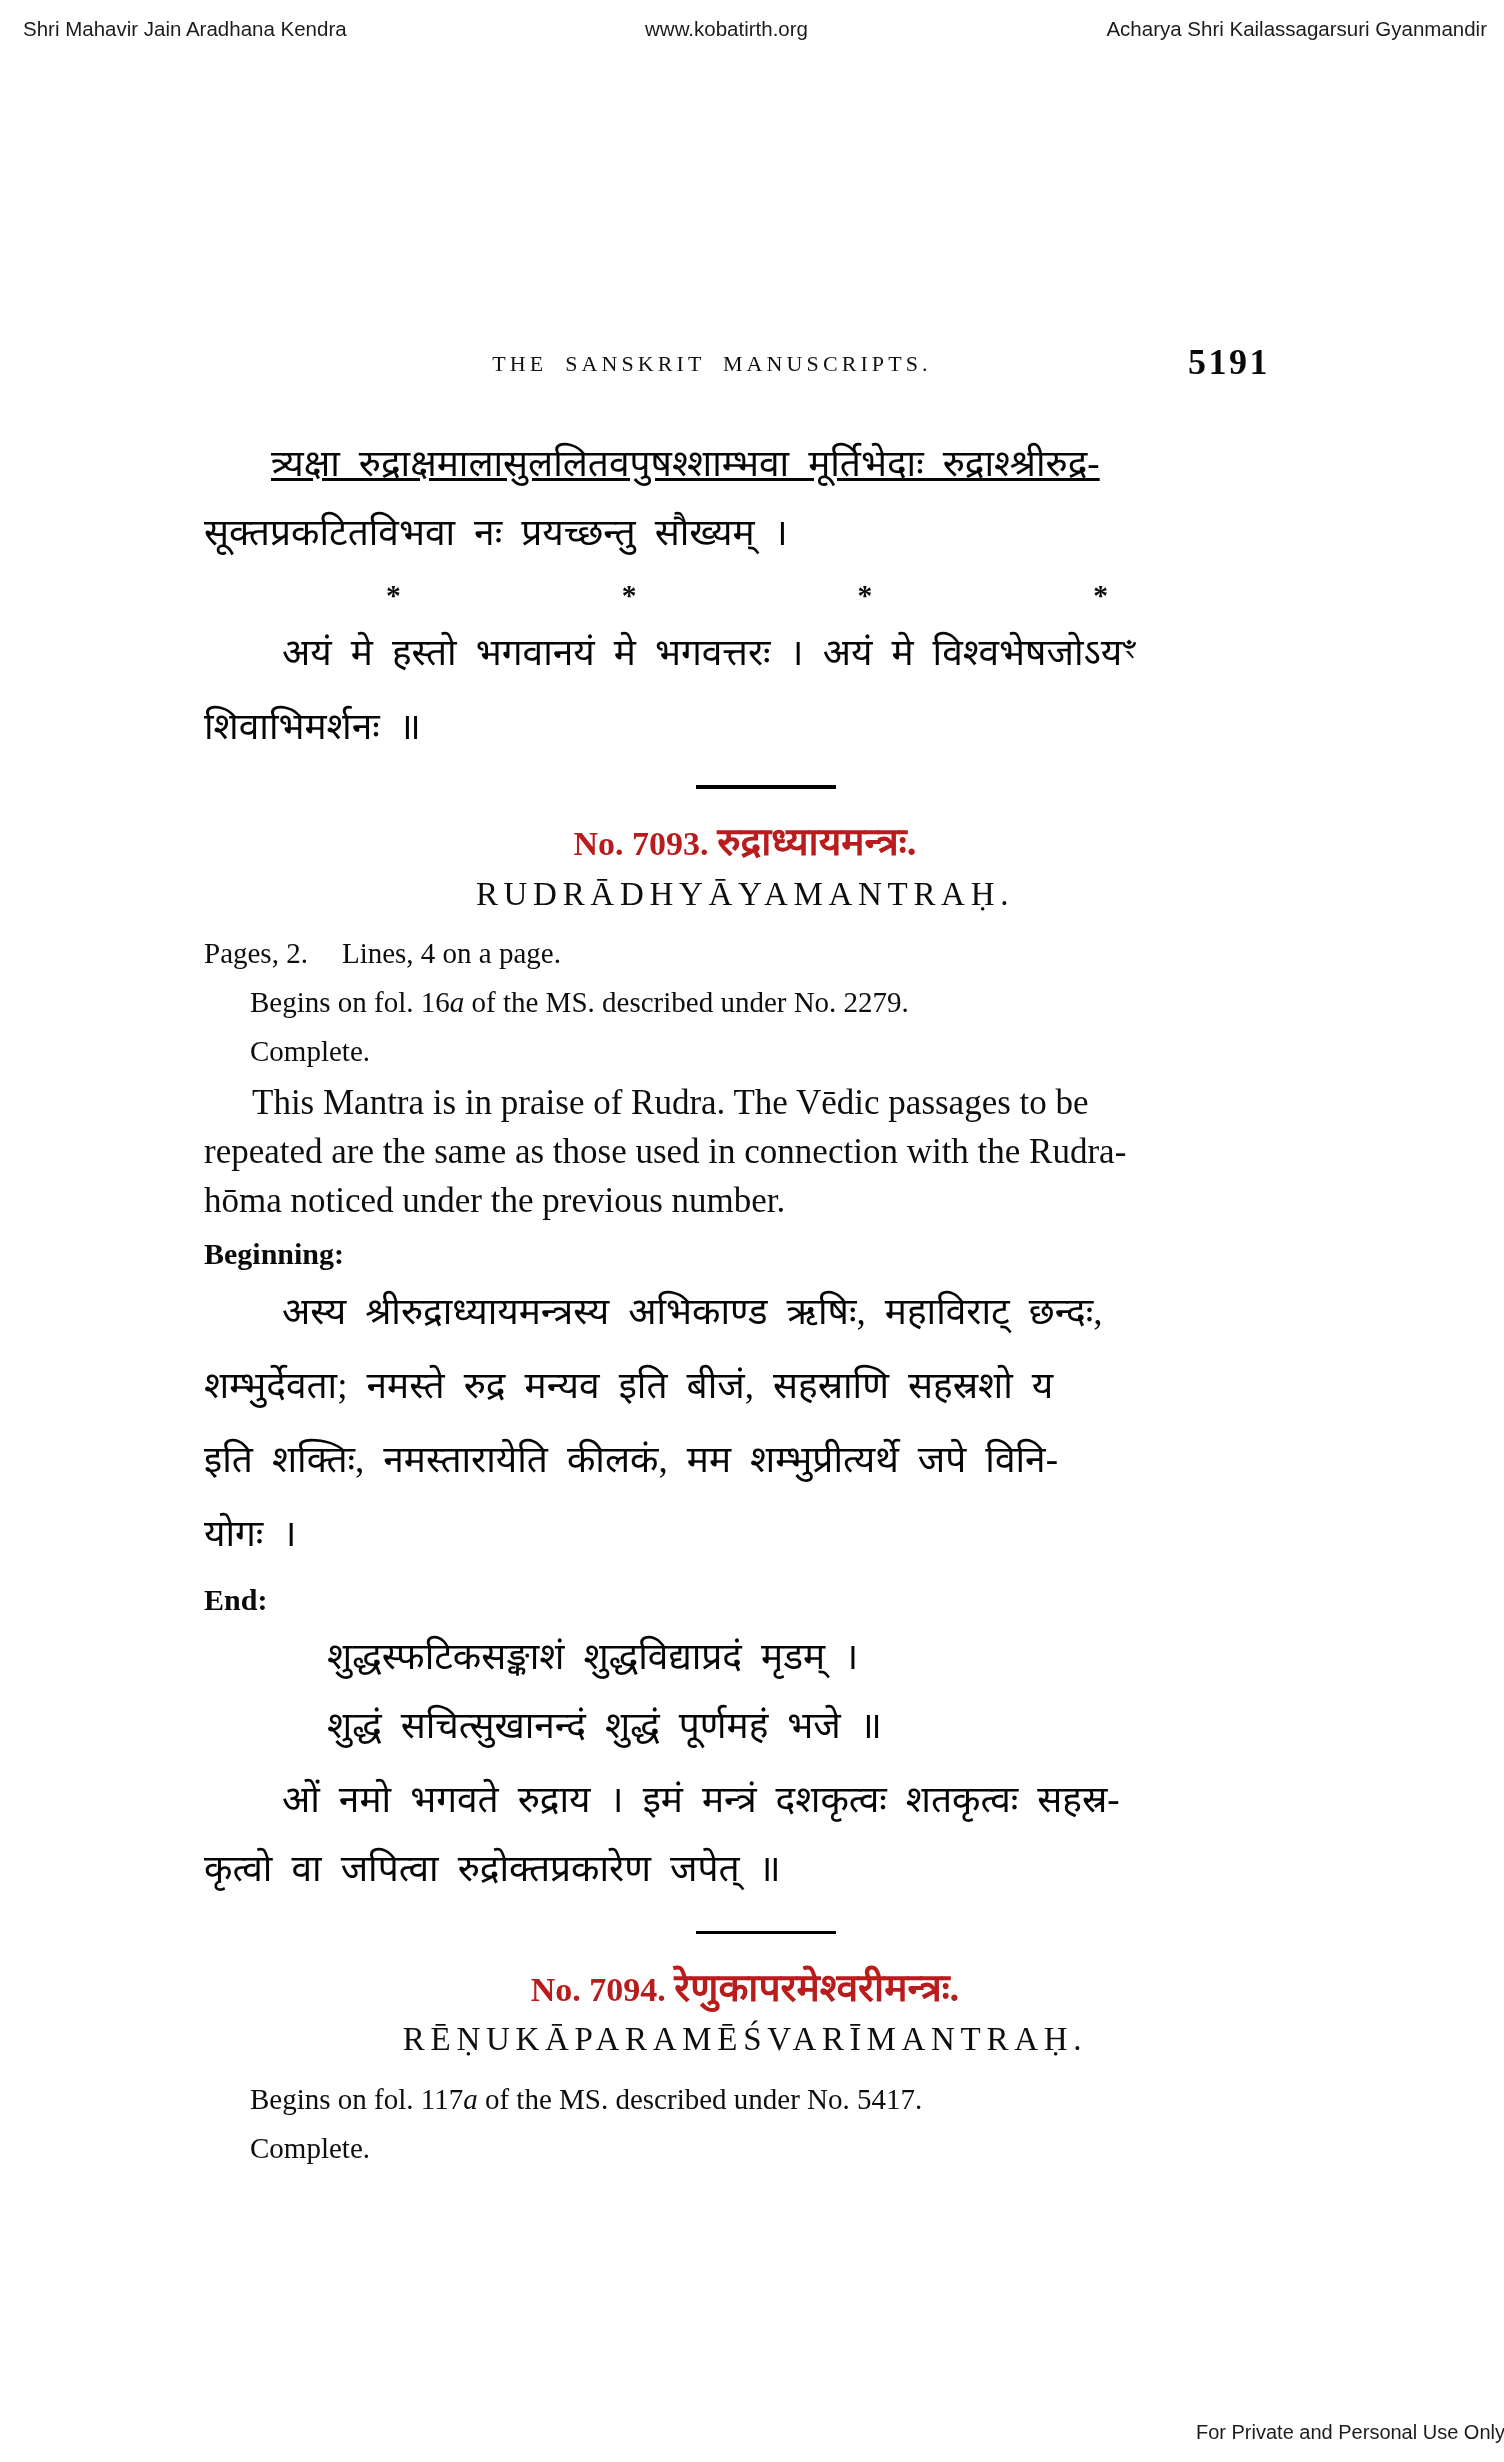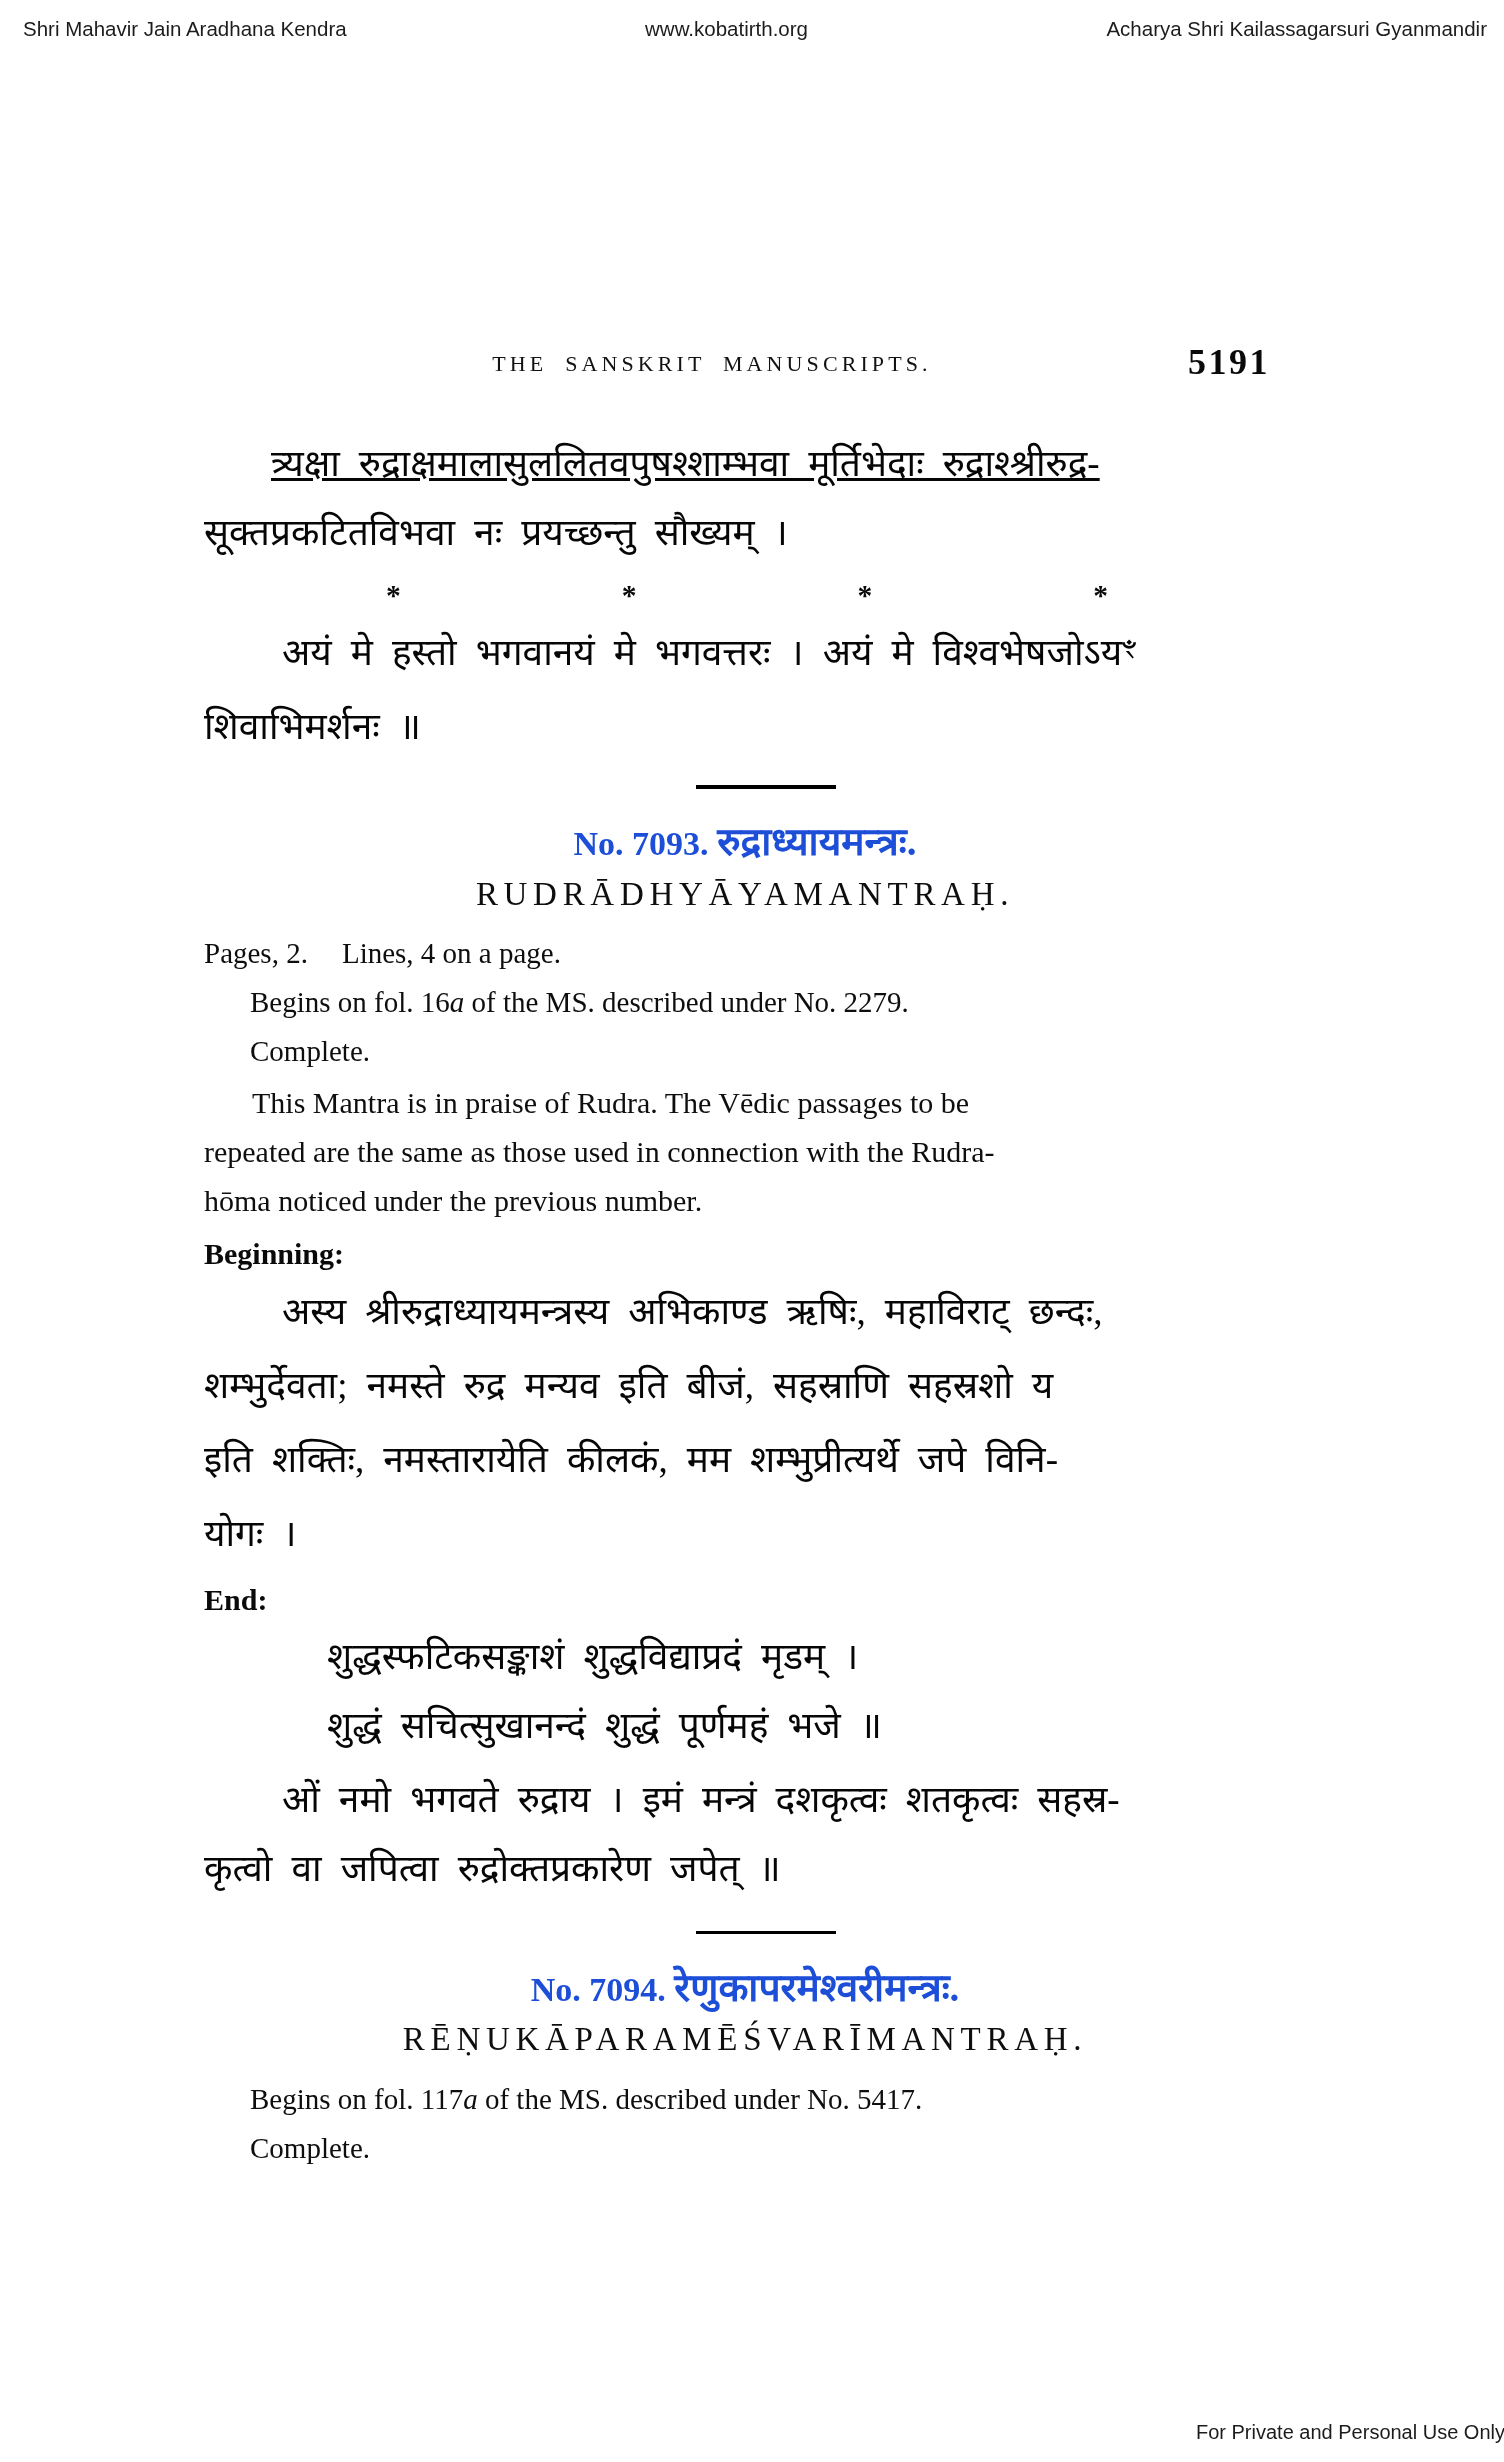--- a/index.html
+++ b/index.html
@@ -49,33 +49,33 @@
     display:flex; justify-content:space-between;
     font-size:29.5px; font-weight:bold; color:#0a0a0a;
   }
   .rule {
     height:3.3px; background:#000; width:140px;
     margin-left:492px;
   }
   .rule-1 { margin-top:21.3px; }
   .rule-2 { margin-top:28px; }
   
-  .entry-no-row { text-align:center; font-size:34px; font-weight:bold; color:#1d4ed8; }
+  .entry-no-row { text-align:center; font-size:34px; font-weight:bold; color:#b91c1c; }
   .entry-no-row .dev-inline { font-size:39px; font-weight:bold; word-spacing:3.3px; }
   .e1-no { margin-top:24.6px; }
   .e2-no { margin-top:24.6px; }
   .entry-title-roman {
     margin-top:9.8px; text-align:center;
     font-size:33px; letter-spacing:5.7px; color:#0e0e0e;
   }
   
   .meta { margin-top:16.4px; font-size:29px; line-height:49px; color:#0e0e0e; }
   .meta .gap { display:inline-block; width:34px; }
   .meta .hang { padding-left:46px; }
-  .body-par { font-size:30px; line-height:49px; color:#0e0e0e; }
+  .body-par { font-size:35px; line-height:49px; color:#0e0e0e; }
   .body-par .first { padding-left:48px; }
   .section-label { margin-top:11.5px; font-size:30px; font-weight:bold; color:#0a0a0a; }
   .it { font-style:italic; }
   .mt-52 { margin-top:43px; }
   .mt-6 { margin-top:4.9px; }
   .mt-2 { margin-top:1.6px; }
 </style>
 </head>
 <body>
 

